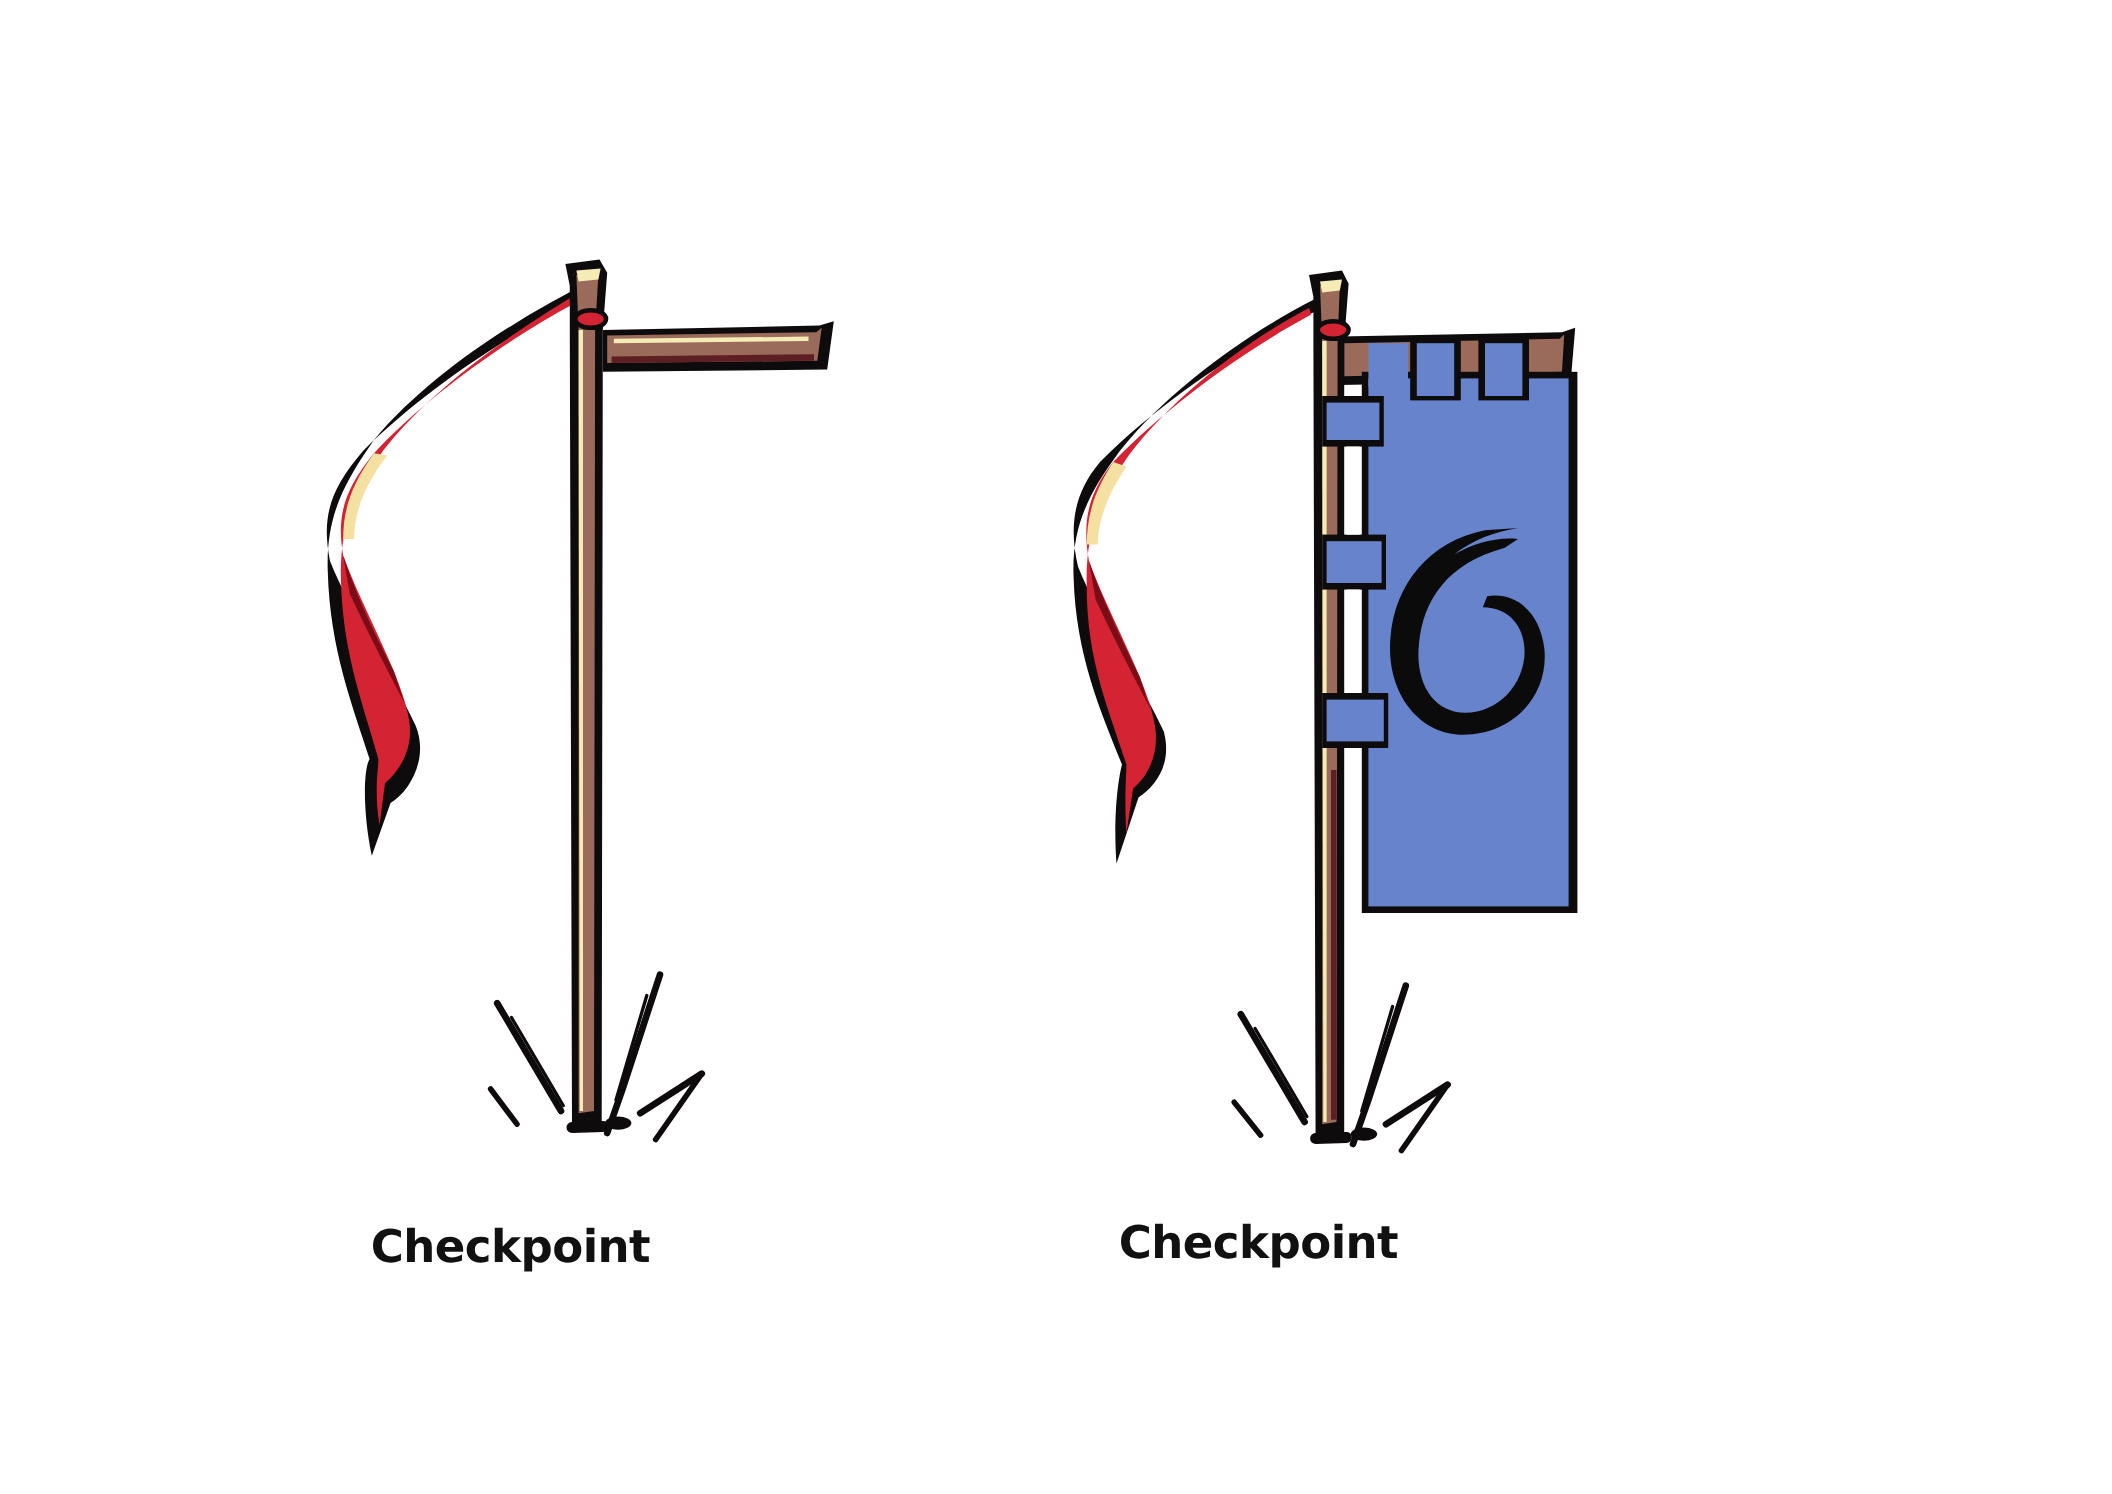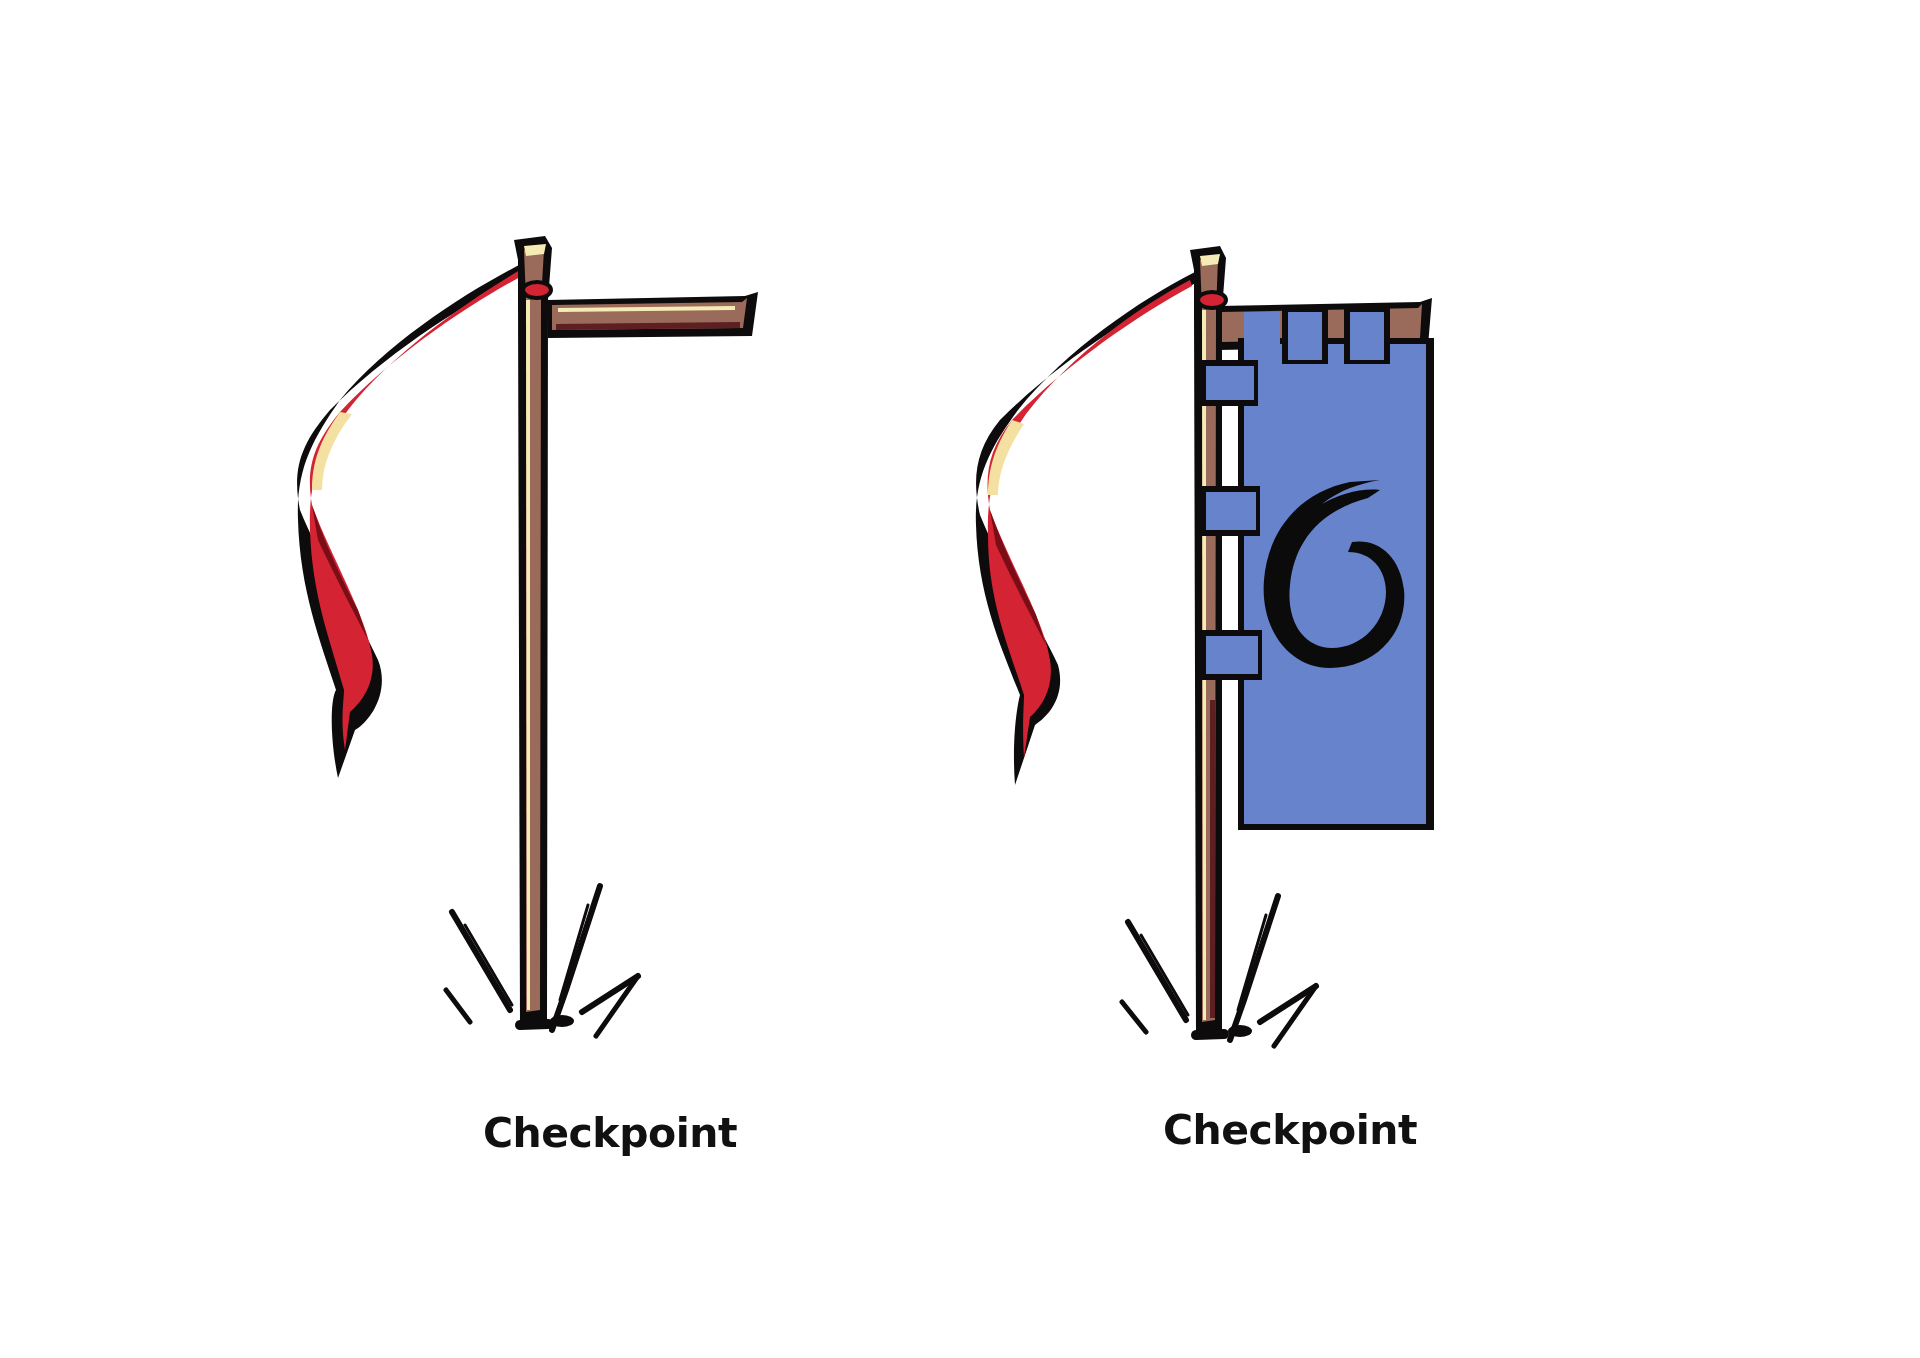--- a/index.html
+++ b/index.html
@@ -1,21 +1,21 @@
 <!DOCTYPE html>
 <html><head>
   <meta charset="utf-8">
   <style>
     html, body { margin: 0; padding: 0; background: #ffffff; }
     body { width: 1920px; height: 1358px; position: relative; overflow: hidden; }
     .art { position: absolute; left: 0; top: 0; width: 1920px; height: 1358px; }
     .caption {
       position: absolute;
       width: 400px;
-      text-align: right;
+      text-align: left;
       font-family: "DejaVu Sans", sans-serif;
       font-weight: bold;
       font-size: 41px;
       line-height: 41px;
       color: #111111;
       letter-spacing: -0.5px;
     }
     .caption span { display: block; }
     #cap-left { left: 337px; top: 1113px; }
     #cap-right { left: 1017px; top: 1110px; }

